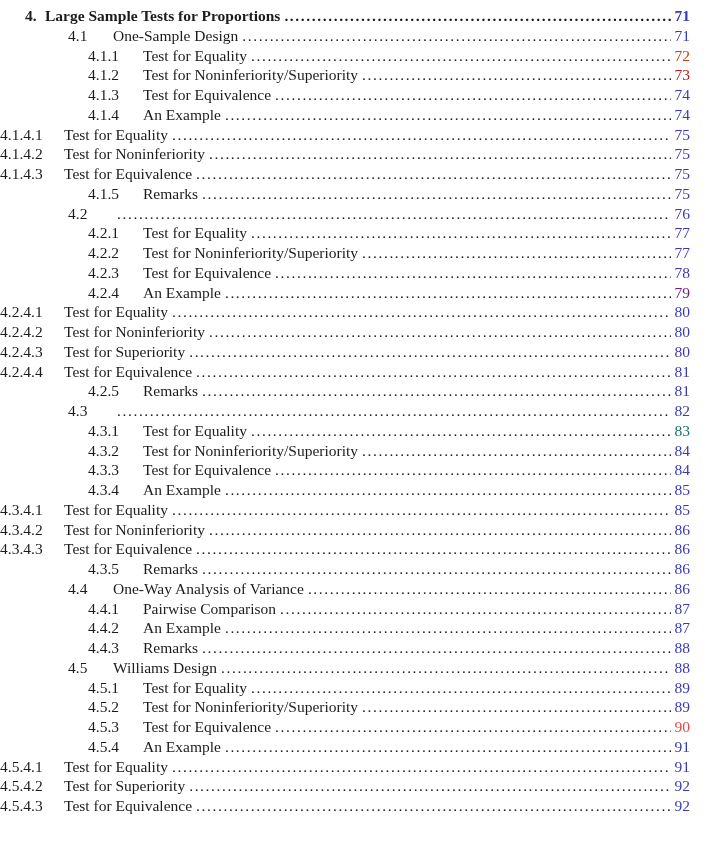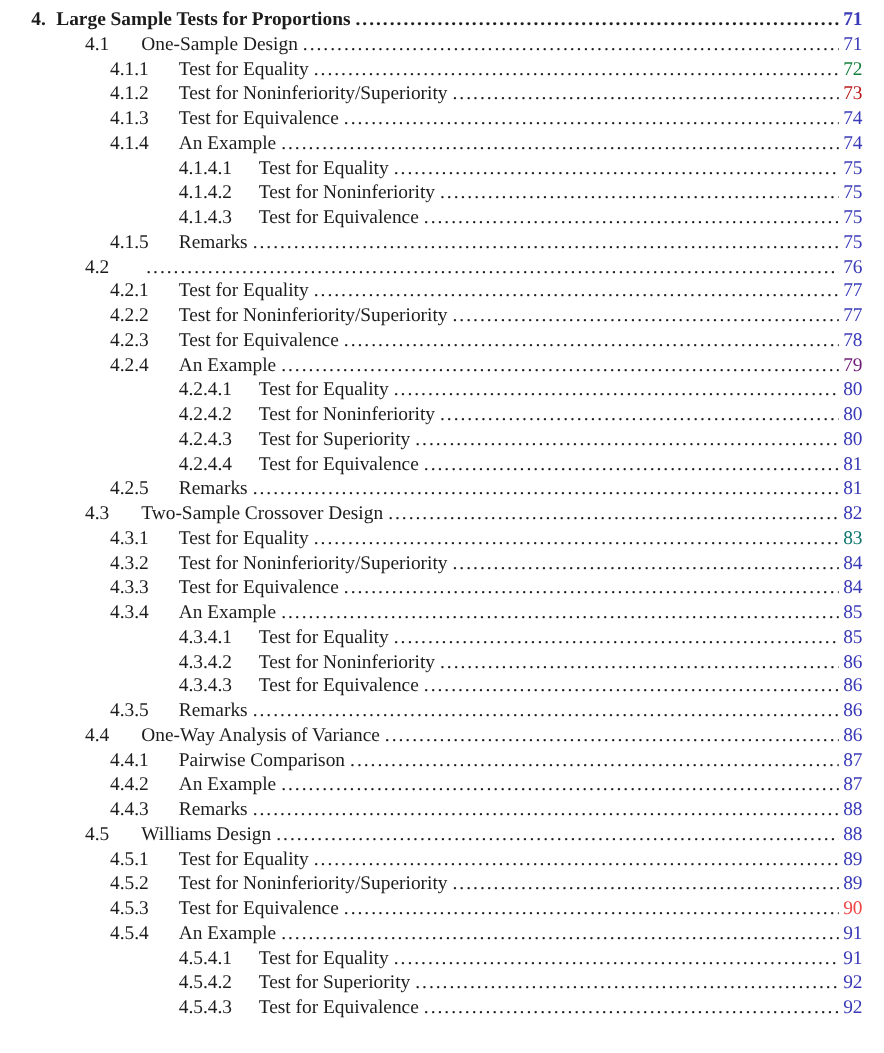--- a/index.html
+++ b/index.html
@@ -48,21 +48,21 @@
     min-width: 18px;
     text-align: right;
   }
   
   .level-0 { padding-left: 25px; font-weight: 700; }
   .level-0 .num { width: 20px; }
   .level-1 { padding-left: 68px; }
   .level-1 .num { width: 45px; }
   .level-2 { padding-left: 88px; }
   .level-2 .num { width: 55px; }
-  .level-3 { padding-left: 143px; }
+  .level-3 { }
   .level-3 .num { width: 64px; }
 </style>
 </head>
 <body style="background: rgb(255, 255, 255); color: rgb(28, 28, 28);">
 
 <div class="toc-page" id="toc-list">
     <div class="toc-row level-0">
     <span class="num">4.</span>
     <span class="label">Large Sample Tests for Proportions</span>
     <span class="dots"></span>
@@ -71,21 +71,21 @@
     <div class="toc-row level-1">
     <span class="num">4.1</span>
     <span class="label">One-Sample Design</span>
     <span class="dots"></span>
     <span class="page" style="color: rgb(58, 58, 184);">71</span>
   </div>
     <div class="toc-row level-2">
     <span class="num">4.1.1</span>
     <span class="label">Test for Equality</span>
     <span class="dots"></span>
-    <span class="page" style="color: #15803d;">72</span>
+    <span class="page" style="color: #c2410c;">72</span>
   </div>
     <div class="toc-row level-2">
     <span class="num">4.1.2</span>
     <span class="label">Test for Noninferiority/Superiority</span>
     <span class="dots"></span>
     <span class="page" style="color: #b91c1c;">73</span>
   </div>
     <div class="toc-row level-2">
     <span class="num">4.1.3</span>
     <span class="label">Test for Equivalence</span>
@@ -176,21 +176,20 @@
     <span class="page" style="color: rgb(58, 58, 184);">81</span>
   </div>
     <div class="toc-row level-2">
     <span class="num">4.2.5</span>
     <span class="label">Remarks</span>
     <span class="dots"></span>
     <span class="page" style="color: rgb(58, 58, 184);">81</span>
   </div>
     <div class="toc-row level-1">
     <span class="num">4.3</span>
-    <span class="label">Two-Sample Crossover Design</span>
     <span class="dots"></span>
     <span class="page" style="color: rgb(58, 58, 184);">82</span>
   </div>
     <div class="toc-row level-2">
     <span class="num">4.3.1</span>
     <span class="label">Test for Equality</span>
     <span class="dots"></span>
     <span class="page" style="color: #0f766e;">83</span>
   </div>
     <div class="toc-row level-2">

